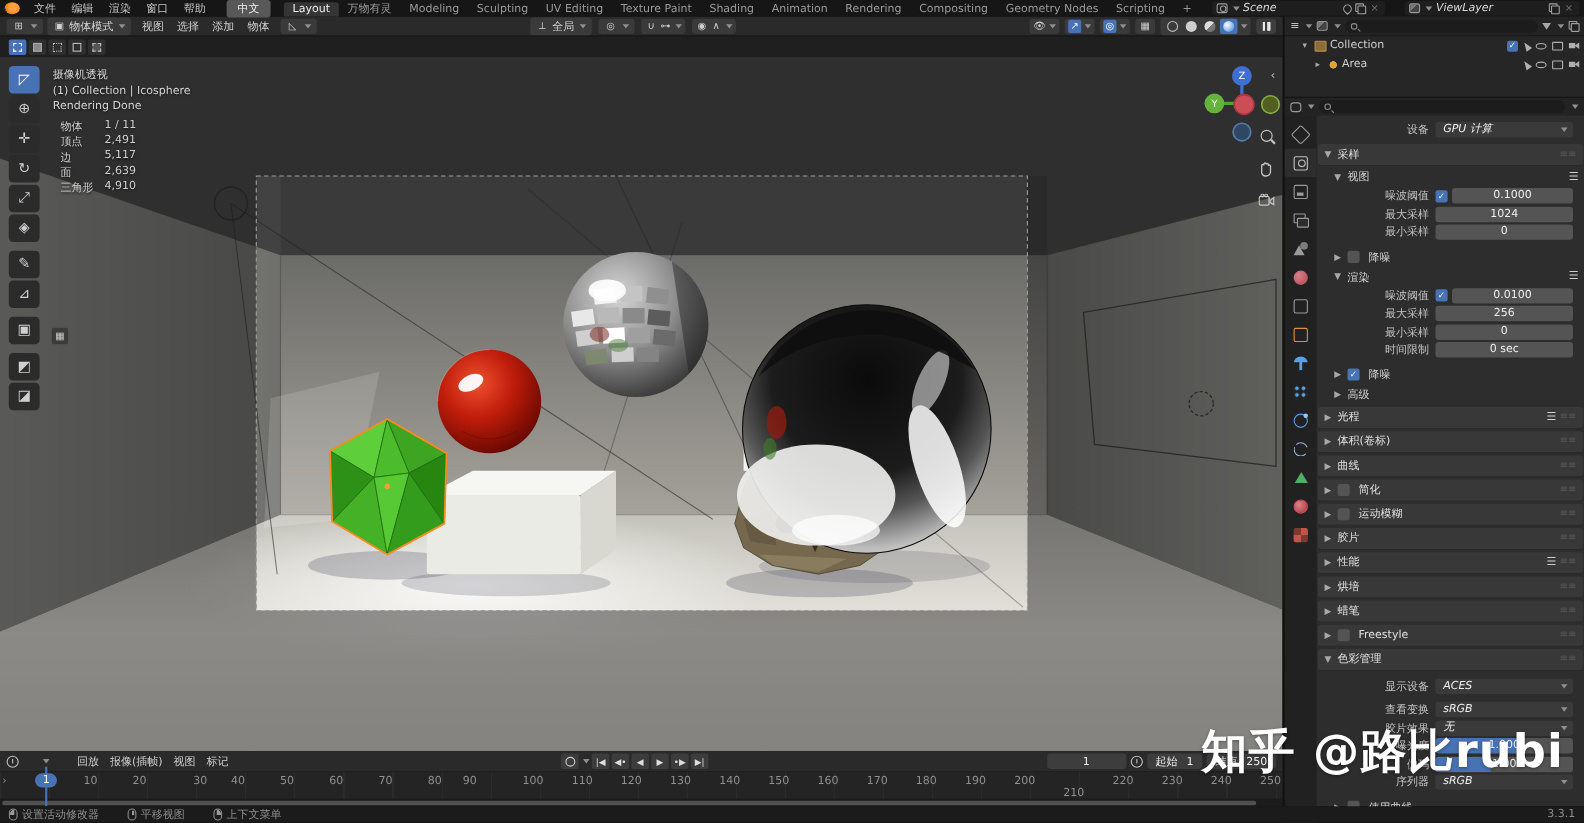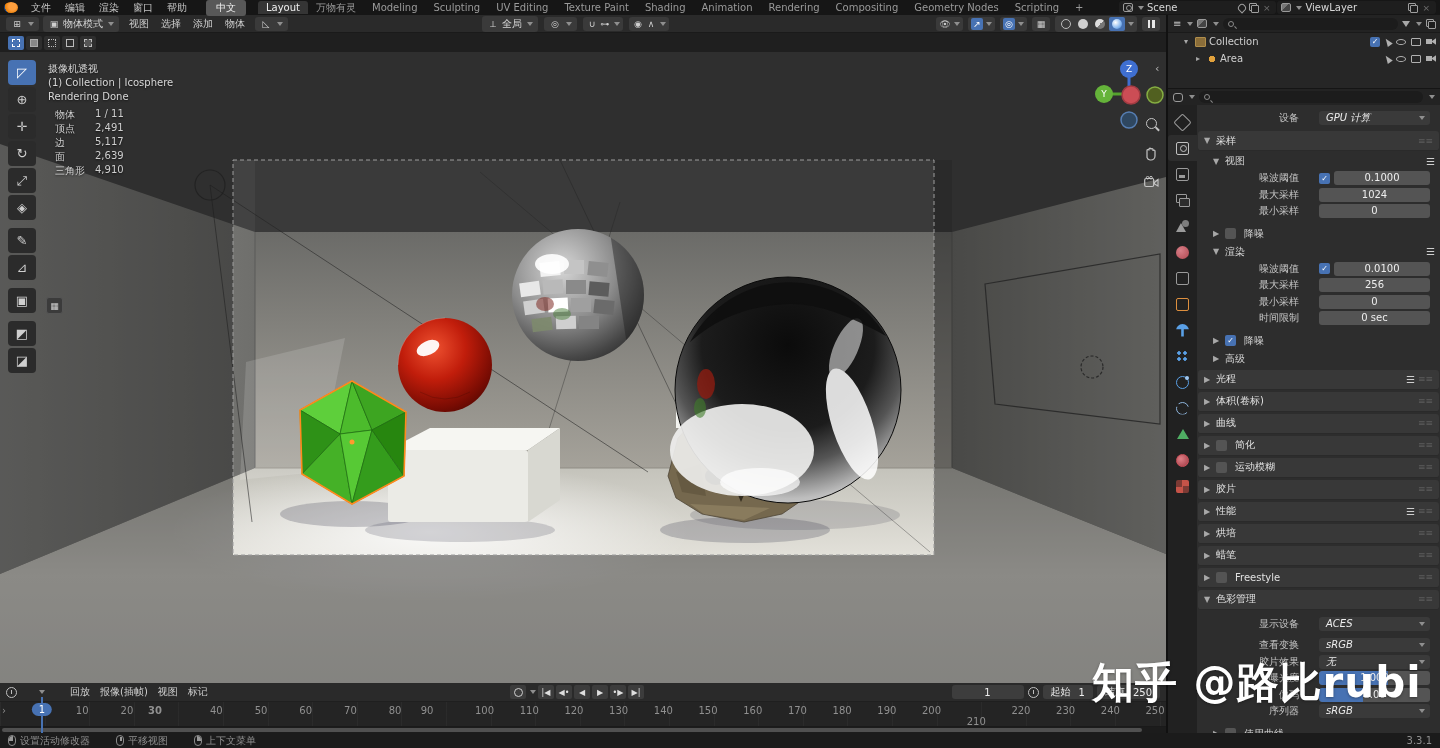--- a/index.html
+++ b/index.html
@@ -8,21 +8,21 @@
          font-family:"DejaVu Sans","Liberation Sans",sans-serif; font-size:10px; color:#c8c8c8; }
   .abs { position:absolute; }
 
   
   #topbar { left:0; top:0; width:1440px; height:15px; background:#161616; display:flex; align-items:center; gap:2px; padding:0 4px; z-index:40; }
   .blender-logo { width:14px; height:11px; border-radius:50%; background:radial-gradient(circle at 60% 40%, #ff9f3e 0 35%, #e87d02 70%, #1c4b8f 71%); margin-right:4px; }
   .tmenu { padding:1px 7px; color:#c4c4c4; border-radius:3px; }
   .lang-btn { background:#585858; color:#f2f2f2; padding:1px 10px; border-radius:3px; margin:0 10px; }
   .wtab { padding:1px 8px; color:#9a9a9a; border-radius:3px 3px 0 0; }
   .wtab.active { background:#353535; color:#efefef; }
-  .topbar-right { margin-left:auto; display:flex; align-items:center; gap:1px; }
+  .topbar-right { margin-left:auto; display:flex; align-items:center; gap:18px;font-style:italic; }
   .db-widget { display:flex; align-items:center; gap:3px; background:#1e1e1e; border-radius:3px; padding:1px 4px; }
   .mini-ico { width:10px; height:9px; display:inline-block; border:1px solid #9a9a9a; border-radius:2px; position:relative; }
   .mini-ico.cam::after{ content:""; position:absolute; left:2px; top:1px; width:4px; height:4px; border-radius:50%; border:1px solid #9a9a9a;}
   .mini-ico.img { background:linear-gradient(135deg,#777 40%,#444 41%); }
   .copy-ico { width:9px; height:9px; position:relative; display:inline-block; }
   .copy-ico::before,.copy-ico::after { content:""; position:absolute; width:6px; height:6px; border:1px solid #9e9e9e; border-radius:1px; }
   .copy-ico::before{ left:0; top:0; } .copy-ico::after{ left:2px; top:2px; background:#1e1e1e; }
   .x-ico { color:#6d6d6d; font-size:9px; padding:0 2px; }
   .pin-ico { width:8px; height:8px; border:1px solid #9e9e9e; border-radius:50% 50% 50% 0; transform:rotate(-45deg); display:inline-block; }
 
@@ -100,21 +100,21 @@
   #prop-header { height:17px; background:#232323; display:flex; align-items:center; gap:4px; padding:0 5px; border-top:1px solid #151515; }
   #prop-body { display:flex; }
   #prop-tabs { width:29px; background:#212121; display:flex; flex-direction:column; align-items:center; padding-top:4px; height:698px; }
   .ptab { width:29px; height:26px; display:flex; align-items:center; justify-content:center; }
   .ptab.active { background:#2d2d2d; border-radius:3px 0 0 3px; }
   .pt-ico { width:13px; height:13px; display:inline-block; }
   #prop-content { flex:1; padding-top:2px; }
 
   .device-row { display:flex; align-items:center; height:18px; padding:0 10px 0 0; margin:2px 0 4px 0;}
   .prow { display:flex; align-items:center; height:16.5px; padding-right:10px; }
-  .plabel { width:102px; text-align:right; margin-right:20px; color:#c3c3c3; flex:none; }
+  .plabel { width:102px; text-align:right; margin-right:6px; color:#c3c3c3; flex:none; }
   .pfield { flex:1; height:14px; background:#545454; border-radius:3px; color:#eee; text-align:center; line-height:14px; position:relative; overflow:hidden;}
   .pfield.dd { background:#3a3a3a; text-align:left; padding-left:7px;font-style:italic; }
   .pfield .ddchev { position:absolute; right:5px; top:5px; }
   .pfield .fill { position:absolute; left:0; top:0; bottom:0; background:#4772b3; border-radius:3px 0 0 3px; }
   .pfield .val { position:relative; z-index:2; }
   .pcheck { width:11px; height:11px; border-radius:2px; background:#545454; margin-right:4px; flex:none; text-align:center; line-height:11px; color:#fff; font-size:8px; }
   .pcheck.on { background:#4772b3; }
   .psec { height:20px; background:#383838; border-radius:3px; margin:2px 1px 1px 1px; display:flex; align-items:center; gap:4px; padding:0 6px; color:#e0e0e0; border-bottom:1px solid #2a2a2a;}
   .psub { height:18px; display:flex; align-items:center; gap:4px; padding:0 6px 0 16px; color:#d5d5d5; }
   .arr { color:#a8a8a8; font-size:8px; width:8px; }
@@ -832,21 +832,21 @@
       <span class="tl-field">
           <span>结束</span>
           <span>250</span>
         </span>
     </div>
   </div>
   <div id="tl-ruler">
     <span id="cur-frame">1</span>
   <span class="tick" style="left: 82.23px;">10</span>
       <span class="tick" style="left: 126.93px;">20</span>
-      <span class="tick" style="left: 155px; font-weight: bold;">30</span>
+      <span class="tick" style="left: 182px;">30</span>
       <span class="tick" style="left: 216.33px;">40</span>
       <span class="tick" style="left: 261.03px;">50</span>
       <span class="tick" style="left: 305.73px;">60</span>
       <span class="tick" style="left: 350.43px;">70</span>
       <span class="tick" style="left: 395.13px;">80</span>
       <span class="tick" style="left: 427px;">90</span>
       <span class="tick" style="left: 484.53px;">100</span>
       <span class="tick" style="left: 529.23px;">110</span>
       <span class="tick" style="left: 573.93px;">120</span>
       <span class="tick" style="left: 618.63px;">130</span>

